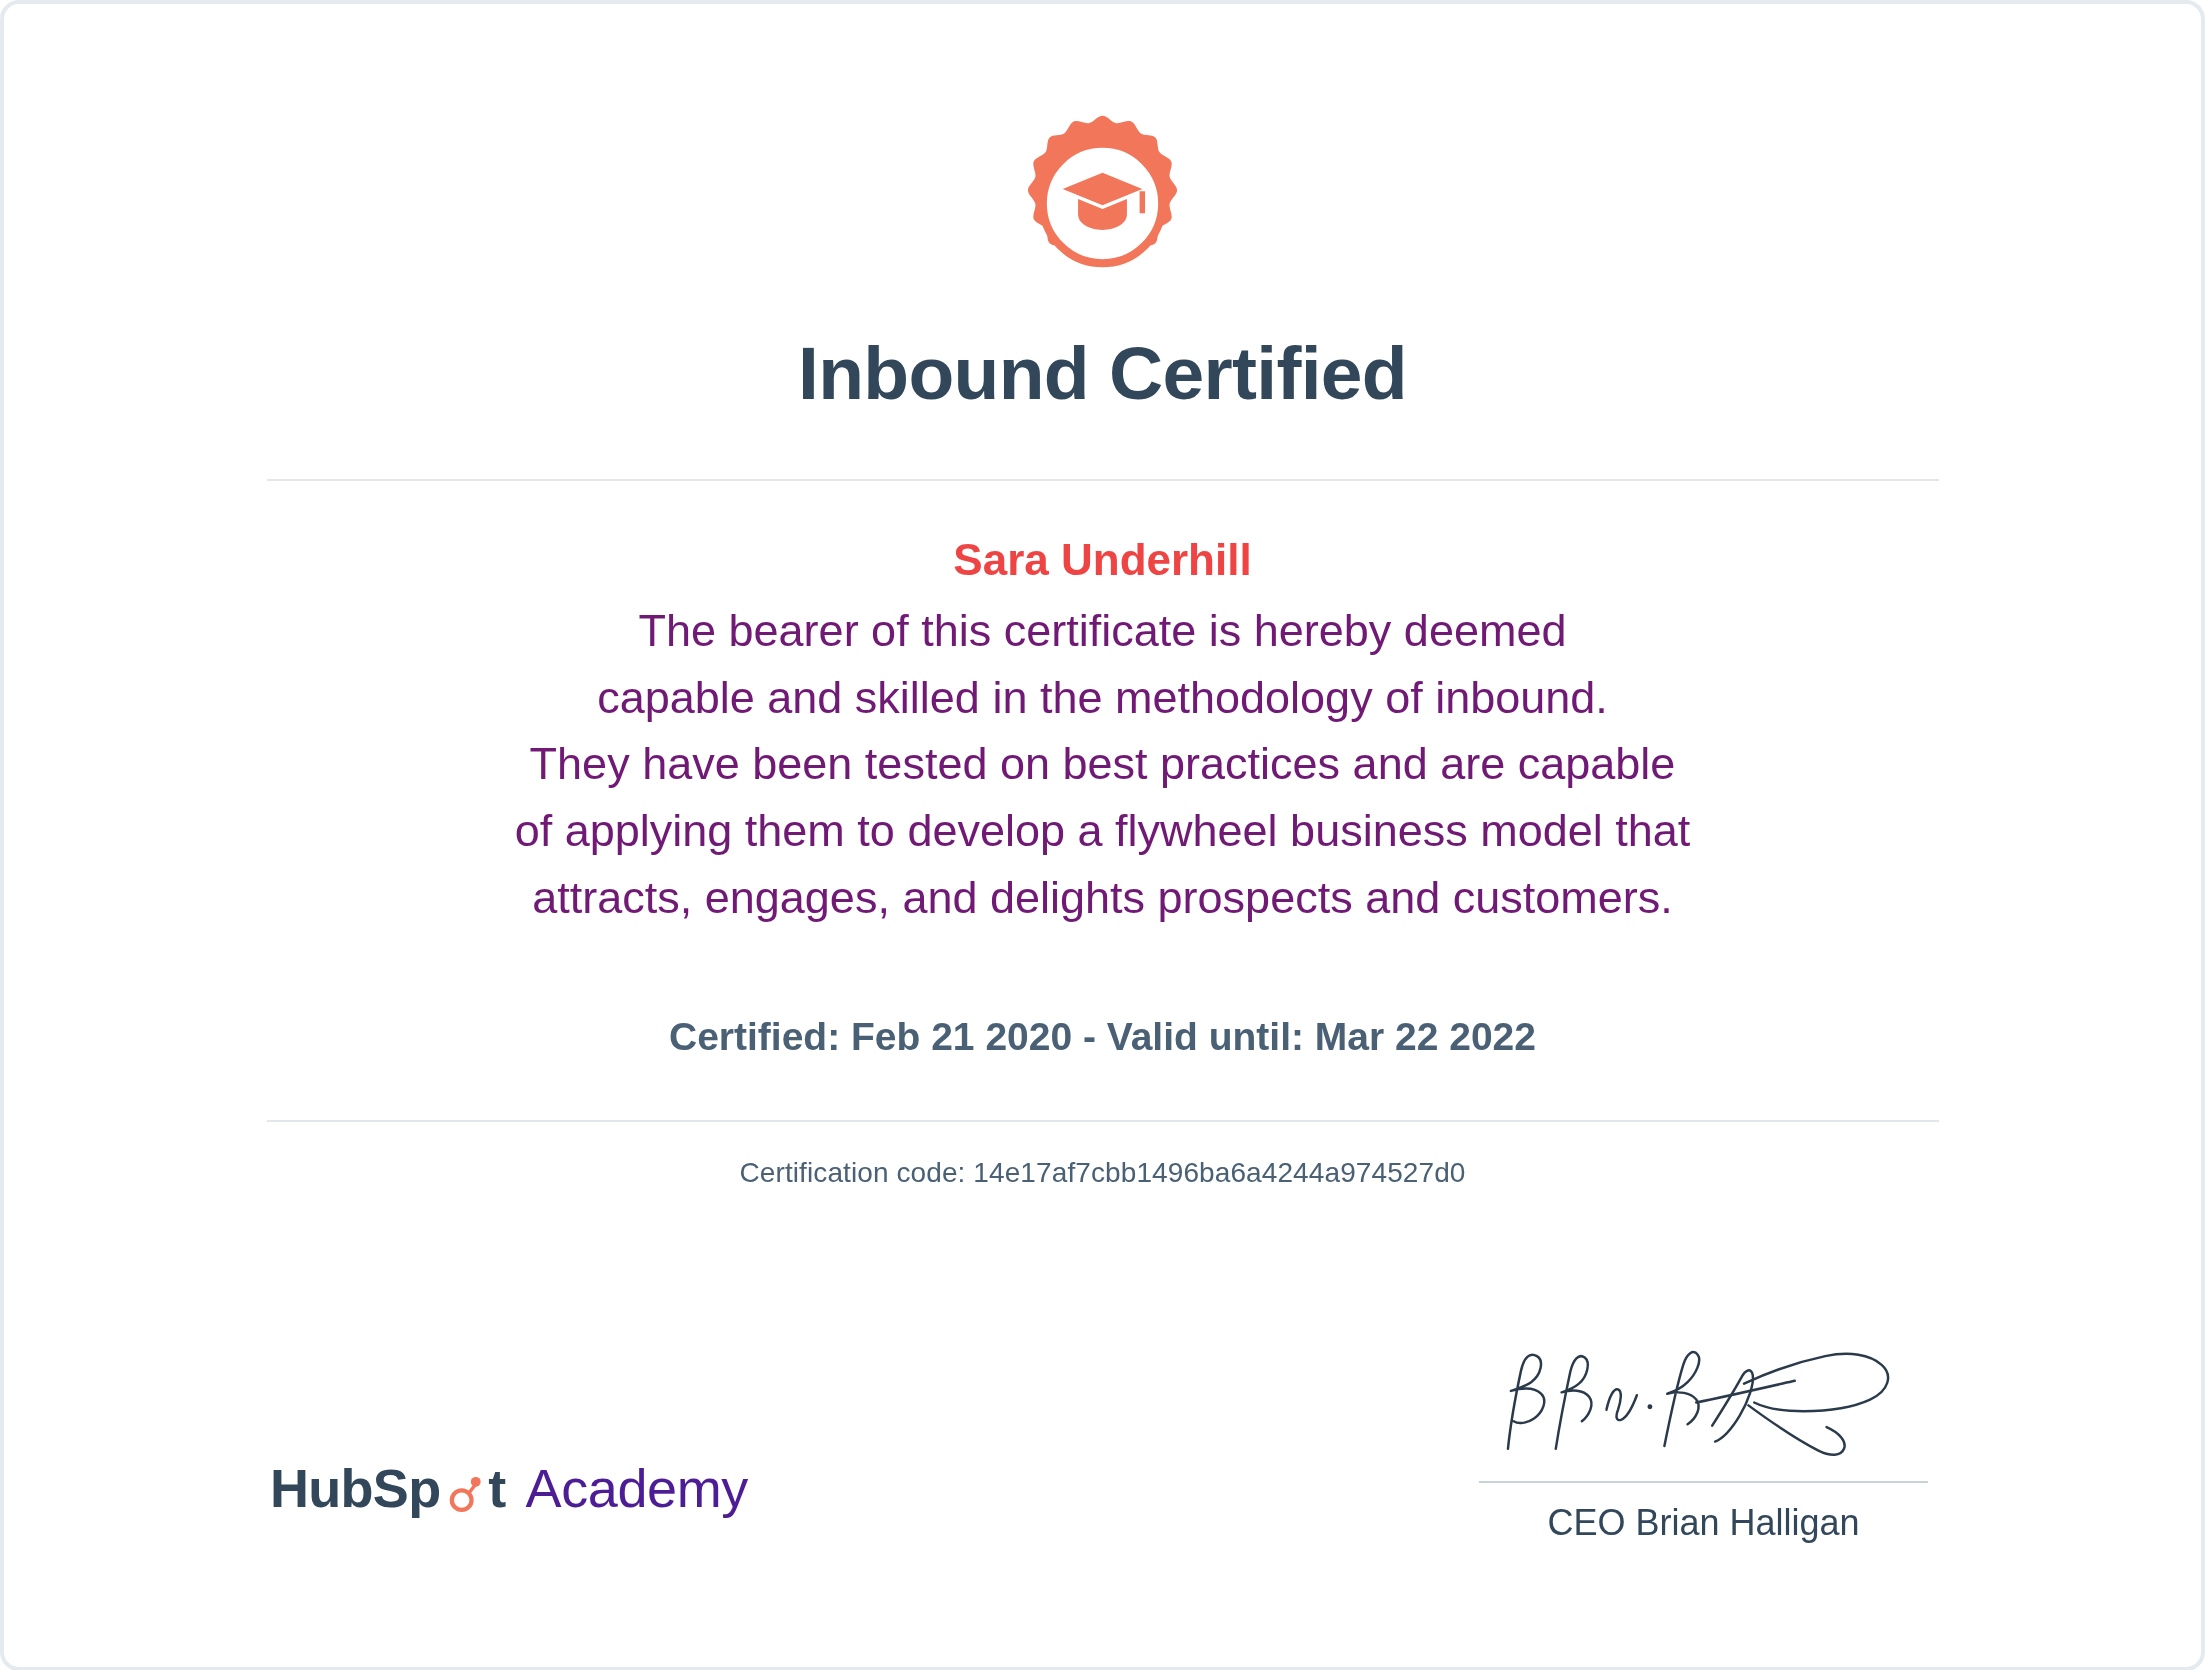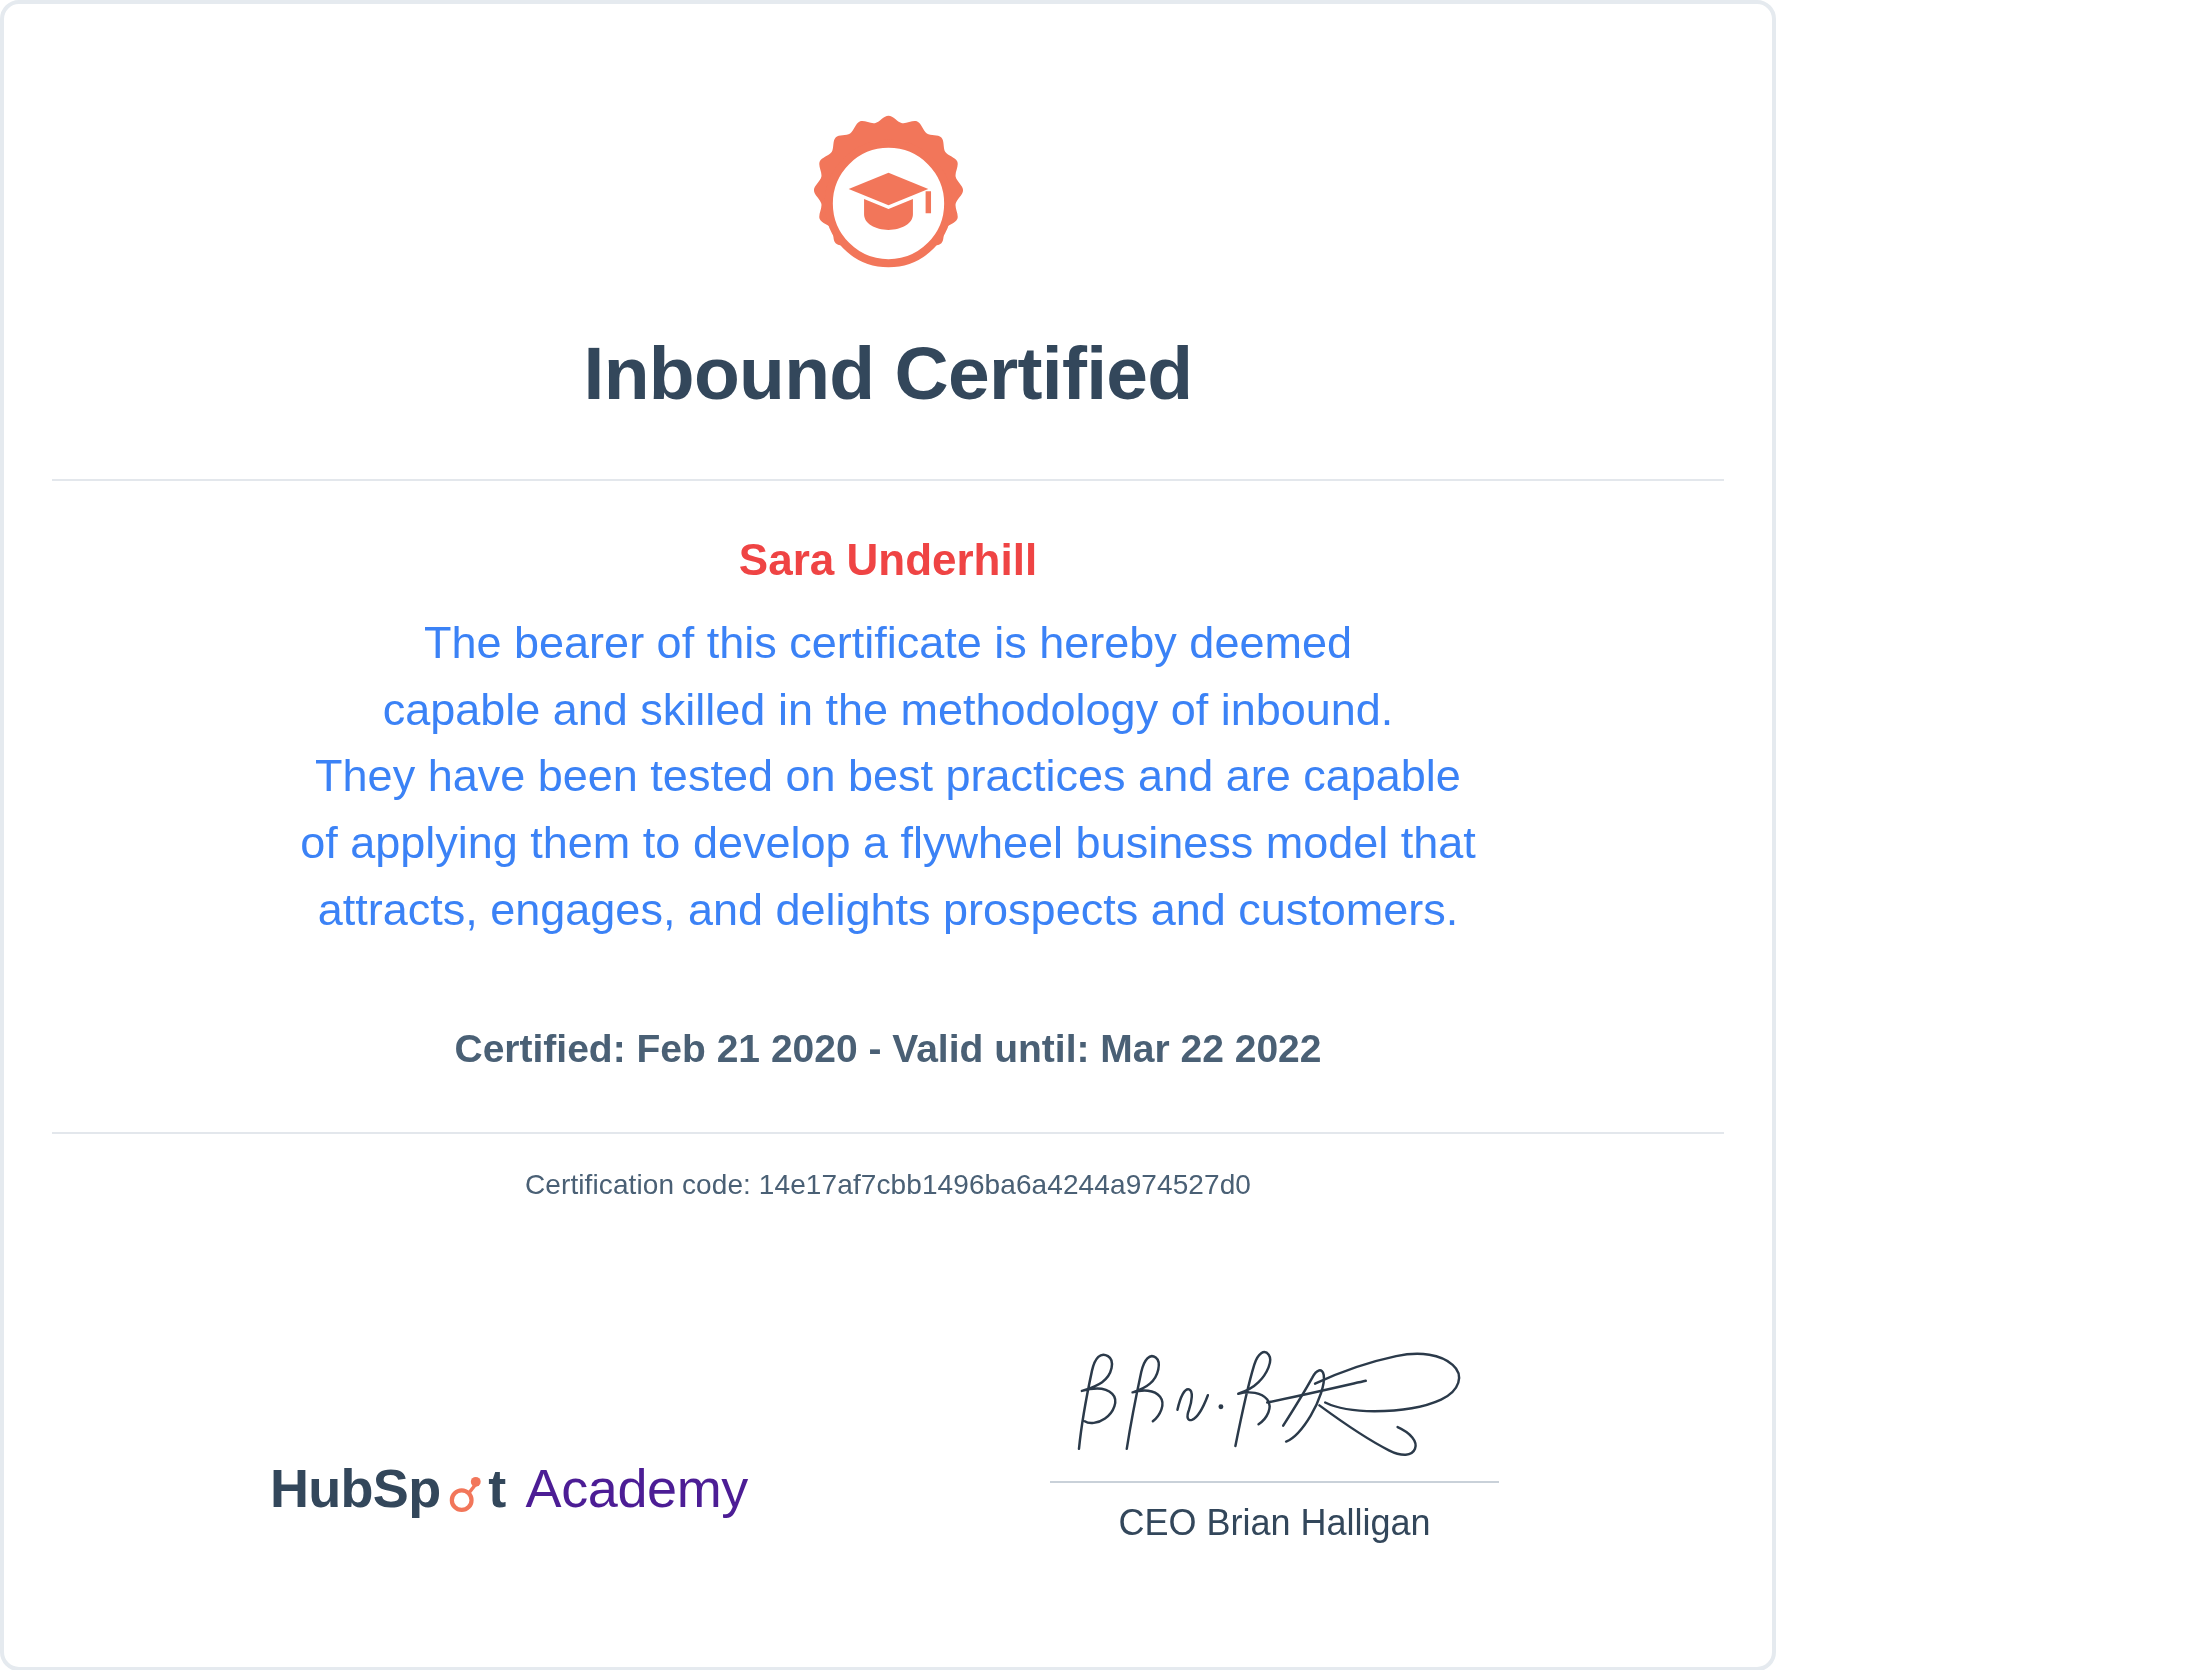--- a/index.html
+++ b/index.html
@@ -10,21 +10,21 @@
   body {
     width: 2205px;
     height: 1671px;
     font-family: "Liberation Sans", sans-serif;
     -webkit-font-smoothing: antialiased;
   }
 
   .certificate {
     position: relative;
     box-sizing: border-box;
-    width: 1776px;
+    width: 2205px;
     height: 1671px;
     background: #ffffff;
     border: 4.3px solid #e5eaef;
     border-radius: 19px;
     overflow: hidden;
     display: flex;
     flex-direction: column;
     align-items: center;
   }
 
@@ -62,24 +62,24 @@
     margin-top: 54px;
     font-size: 44px;
     font-weight: 700;
     color: #ef4444;
     text-align: center;
     line-height: 1.15;
   }
 
   
   .body-copy {
-    margin-top: 25px;
+    margin-top: 13px;
     font-size: 45px;
     font-weight: 400;
-    color: #3b82f6;
+    color: #701a75;
     text-align: center;
     line-height: 1.48;
     max-width: 1629px;
     white-space: pre-line;
   }
 
   
   .dates {
     margin-top: 84px;
     font-size: 39px;

